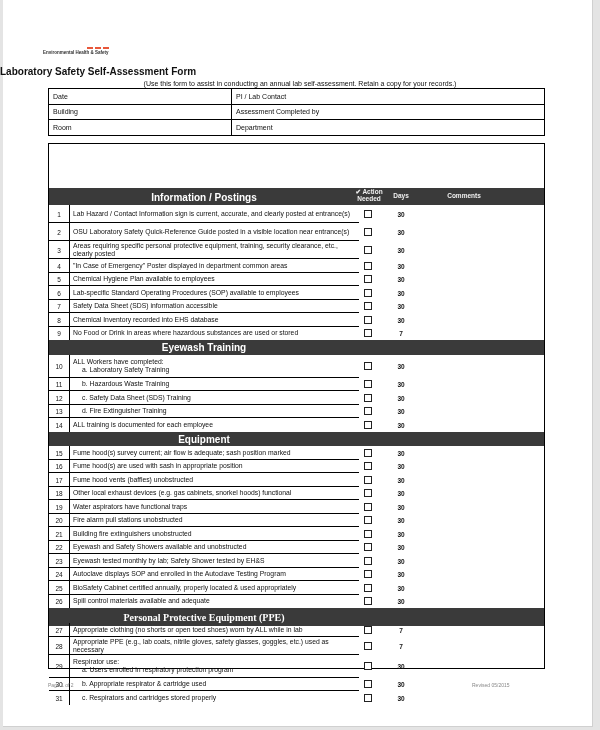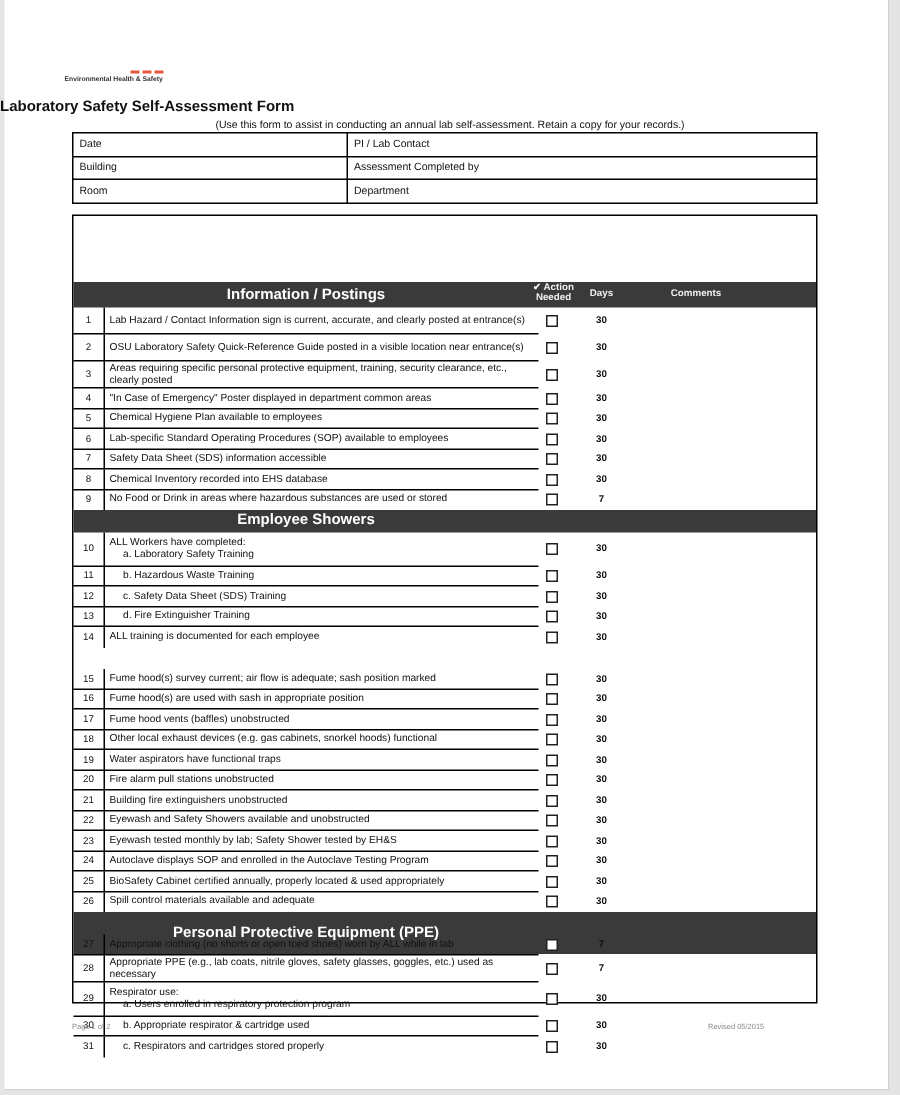--- a/index.html
+++ b/index.html
@@ -154,21 +154,21 @@
     <div class="row" style="top: 138.5px; height: 13.5px;">
       <div class="num">9</div>
       <div class="vline"></div>
       <div class="desc">
         <div>No Food or Drink in areas where hazardous substances are used or stored</div>
       </div>
       <div class="cb"></div>
       <div class="days">7</div>
     </div>
     <div class="row band" style="top: 152px; height: 14.5px;">
-      <div class="btitle">Employee Showers</div>
+      <div class="btitle">Eyewash Training</div>
     </div>
     <div class="row" style="top: 166.5px; height: 23px;">
       <div class="num">10</div>
       <div class="vline"></div>
       <div class="desc">
         <div>ALL Workers have completed:</div>
         <div style="padding-left: 9px;">a. Laboratory Safety Training</div>
       </div>
       <div class="hline"></div>
       <div class="cb"></div>
@@ -206,20 +206,23 @@
     </div>
     <div class="row" style="top: 230px; height: 13.5px;">
       <div class="num">14</div>
       <div class="vline"></div>
       <div class="desc">
         <div>ALL training is documented for each employee</div>
       </div>
       <div class="cb"></div>
       <div class="days">30</div>
     </div>
+    <div class="row band" style="top: 243.5px; height: 14.5px;">
+      <div class="btitle">Equipment</div>
+    </div>
     <div class="row" style="top: 258px; height: 13.5px;">
       <div class="num">15</div>
       <div class="vline"></div>
       <div class="desc">
         <div>Fume hood(s) survey current; air flow is adequate; sash position marked</div>
       </div>
       <div class="hline"></div>
       <div class="cb"></div>
       <div class="days">30</div>
     </div>
@@ -325,21 +328,21 @@
     </div>
     <div class="row" style="top: 406.5px; height: 13.5px;">
       <div class="num">26</div>
       <div class="vline"></div>
       <div class="desc">
         <div>Spill control materials available and adequate</div>
       </div>
       <div class="cb"></div>
       <div class="days">30</div>
     </div>
-    <div class="row band" style="top: 420px; height: 28px;">
+    <div class="row band" style="top: 420px; height: 18px; font-family: Liberation Serif, serif;">
       <div class="btitle">Personal Protective Equipment (PPE)</div>
     </div>
     <div class="row" style="top: 435px; height: 13.5px;">
       <div class="num">27</div>
       <div class="vline"></div>
       <div class="desc">
         <div>Appropriate clothing (no shorts or open toed shoes) worn by ALL while in lab</div>
       </div>
       <div class="hline"></div>
       <div class="cb"></div>

